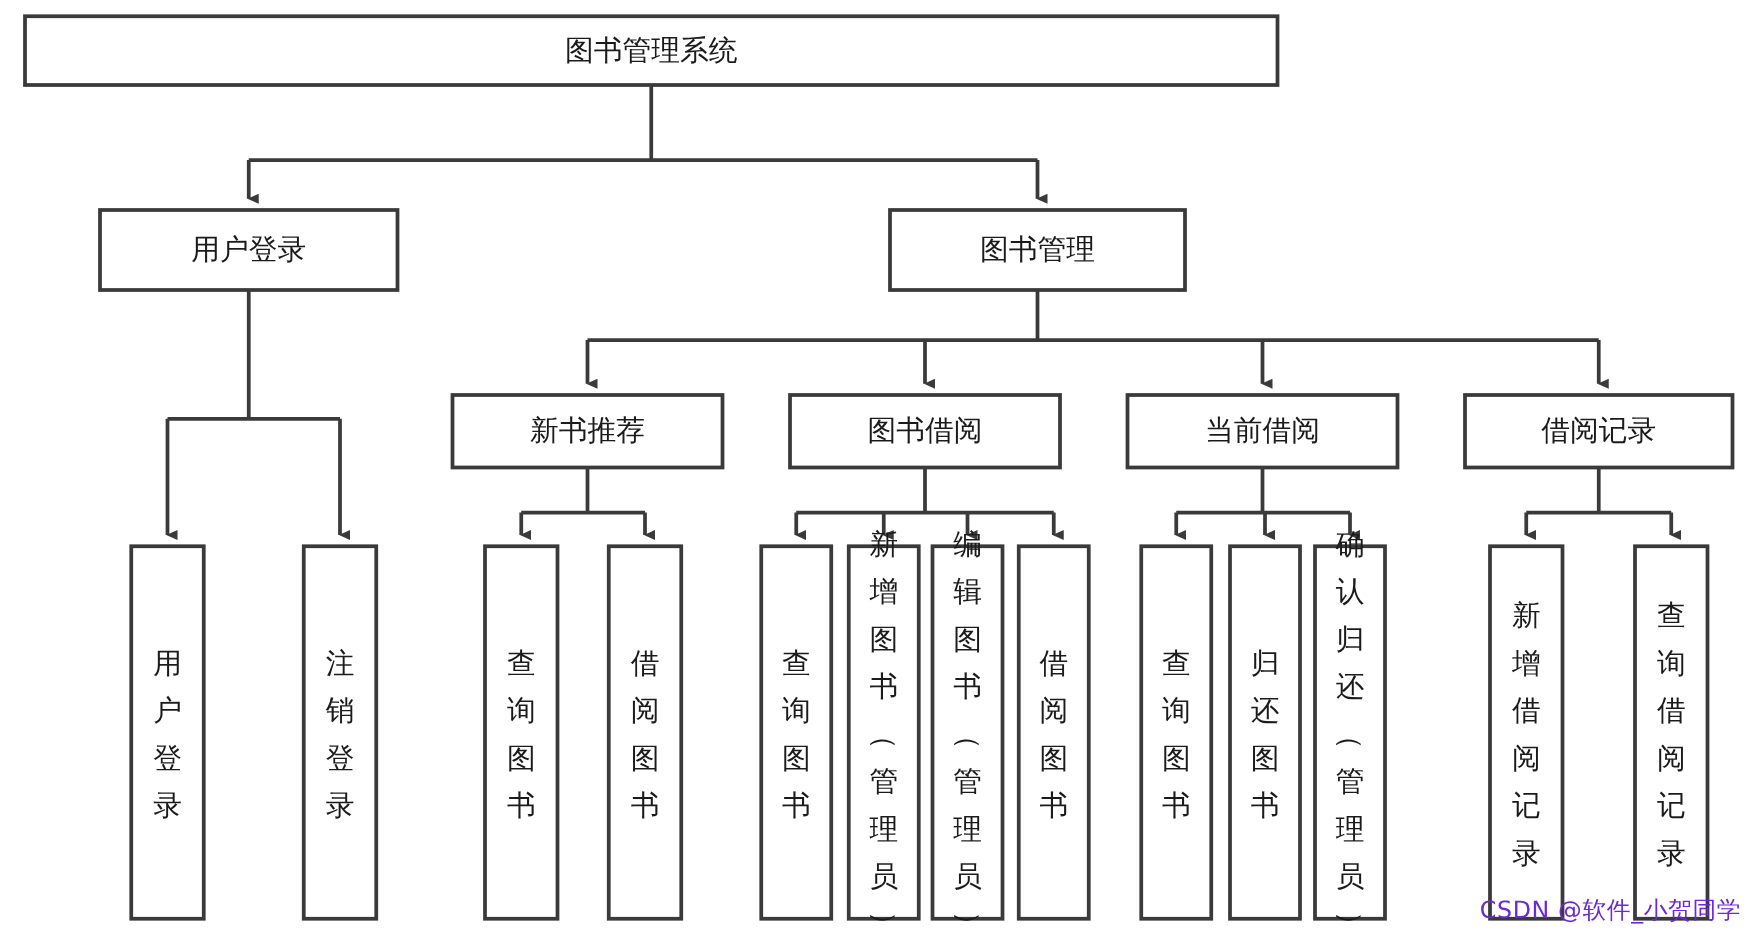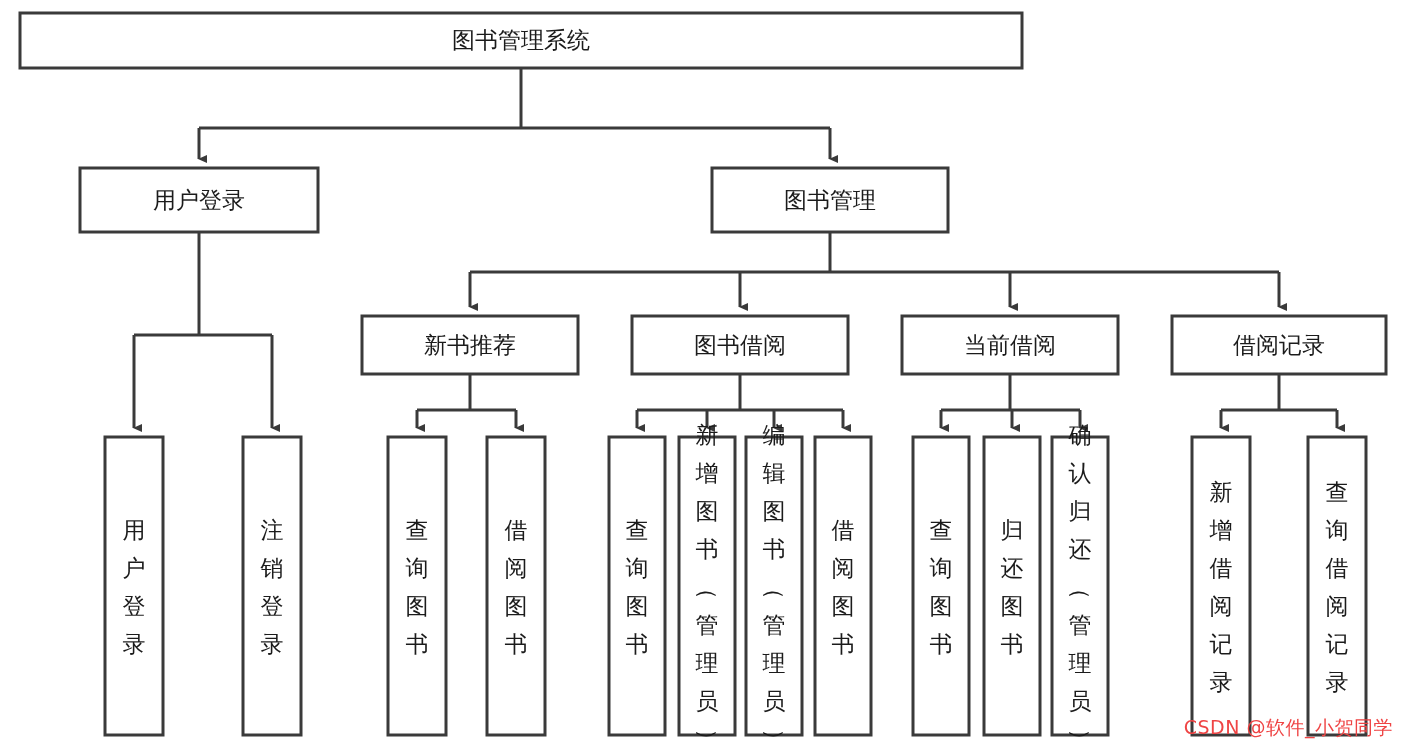--- a/index.html
+++ b/index.html
@@ -16,21 +16,21 @@
     font-family:"DejaVu Sans","Liberation Sans",sans-serif;
     font-size:23px;fill:#1b1b1b;text-anchor:middle;dominant-baseline:middle;
   }
   .leaf-label{
     font-family:"DejaVu Sans","Liberation Sans",sans-serif;
     font-size:23px;fill:#1b1b1b;text-anchor:middle;
   }
   .watermark{
     position:absolute;right:12px;bottom:6px;
     font-family:"DejaVu Sans","Liberation Sans",sans-serif;
-    font-size:19px;color:#ef4444;white-space:nowrap;letter-spacing:0.5px;
+    font-size:19px;color:#6d28d9;white-space:nowrap;letter-spacing:0.5px;
     pointer-events:none;user-select:none;
   }
 </style>
 </head>
 <body>
 
 <svg id="diagram" viewBox="0 0 1405 747" xmlns="http://www.w3.org/2000/svg">
   <defs>
     <marker id="arrowhead" markerWidth="9" markerHeight="9" refX="4" refY="8" orient="auto" markerUnits="userSpaceOnUse">
       <path d="M0,0 L8,0 L4,9 Z" fill="#3a3a3a"></path>

